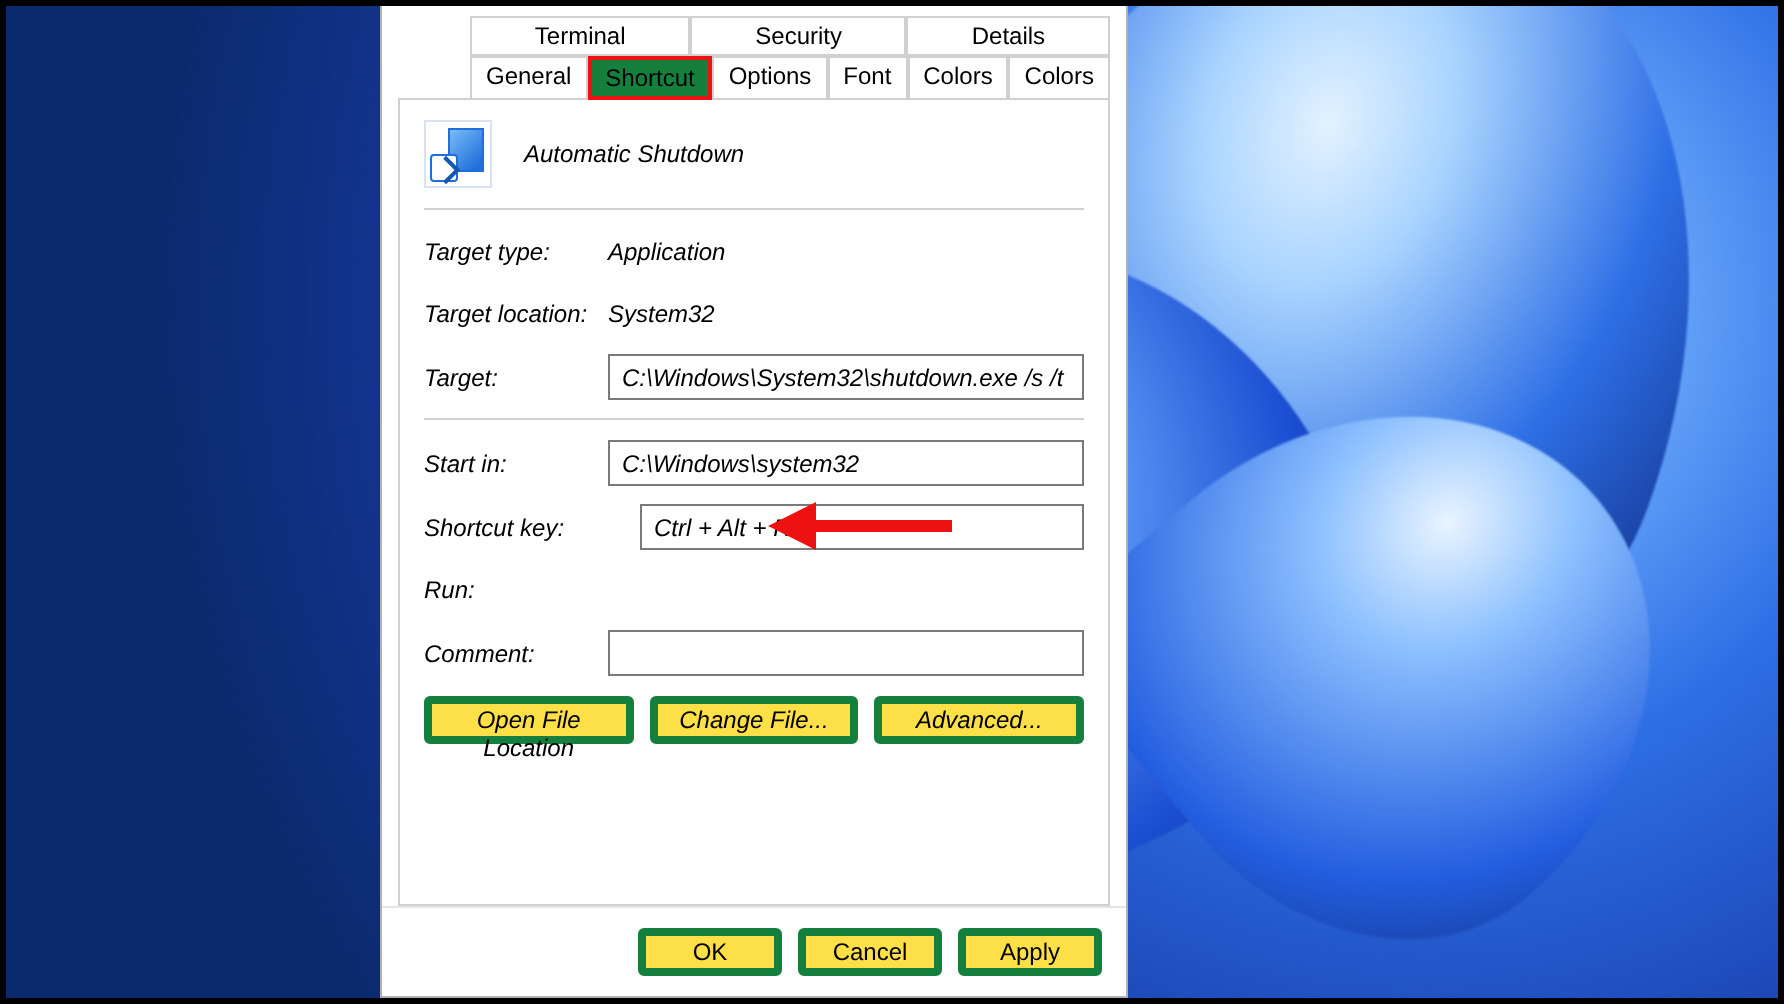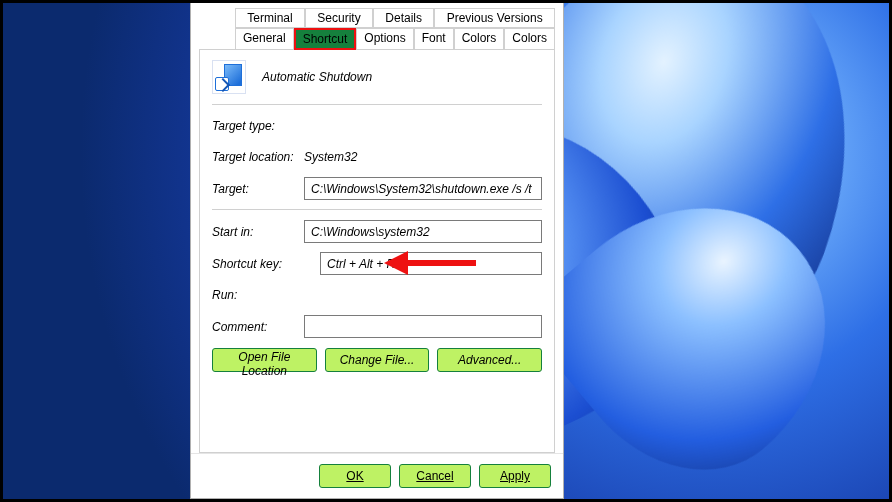--- a/index.html
+++ b/index.html
@@ -109,28 +109,28 @@
     flex: 1 1 auto; height: 23px; border: 1px solid #7a7a7a;
     padding: 0 6px; font: inherit; background: #fff;
     appearance: none;
     background-image: linear-gradient(45deg, transparent 48%, #555 48%), linear-gradient(-45deg, transparent 48%, #555 48%);
     background-position: right 10px top 9px, right 5px top 9px;
     background-size: 5px 5px, 5px 5px;
     background-repeat: no-repeat;
   }
   .action-btns { display: flex; gap: 8px; margin-top: 10px; }
   .wbtn {
-    flex: 1 1 0; height: 24px; border: 1px solid #15803d; background: #bef264;
+    flex: 1 1 0; height: 24px; border: 4px solid #15803d; background: #fde047;
     font: inherit; cursor: default; border-radius: 3px;
   }
   .footer {
     display: flex; justify-content: flex-end; gap: 8px;
     padding: 10px 12px; border-top: 1px solid #e5e5e5;
   }
-  .footer .wbtn { flex: 0 0 72px; text-decoration: underline; }
+  .footer .wbtn { flex: 0 0 72px; }
 
   
   .anno-arrow {
     position: absolute;
     pointer-events: none;
   }
   .anno-arrow .shaft {
     position: absolute; height: 6px; background: #e11; left: 22px; top: 9px; width: 70px;
   }
   .anno-arrow .head {
@@ -150,21 +150,20 @@
   <div class="petal p3"></div>
   <div class="petal p4"></div>
 </div>
 
 <div class="dialog">
   <div class="tabs-area">
     <div class="tab-row row1">
       <div class="tab">Terminal</div>
       <div class="tab">Security</div>
       <div class="tab">Details</div>
-      <div class="tab">Previous Versions</div>
     </div>
     <div class="tab-row row2">
       <div class="tab">General</div>
       <div class="tab active">Shortcut</div>
       <div class="tab">Options</div>
       <div class="tab">Font</div>
       <div class="tab">Colors</div>
       <div class="tab">Colors</div>
     </div>
   </div>
@@ -174,20 +173,21 @@
       <div class="shortcut-icon">
         <div class="sheet"></div>
         <div class="arrow"></div>
       </div>
       <div>Automatic Shutdown</div>
     </div>
     <hr class="sep">
 
     <div class="field-row">
       <div class="field-label">Target type:</div>
+      <div class="field-static">Application</div>
     </div>
     <div class="field-row">
       <div class="field-label">Target location:</div>
       <div class="field-static">System32</div>
     </div>
     <div class="field-row">
       <div class="field-label">Target:</div>
       <input class="field-input" value="C:\Windows\System32\shutdown.exe /s /t 45 /f" style="">
     </div>
 

